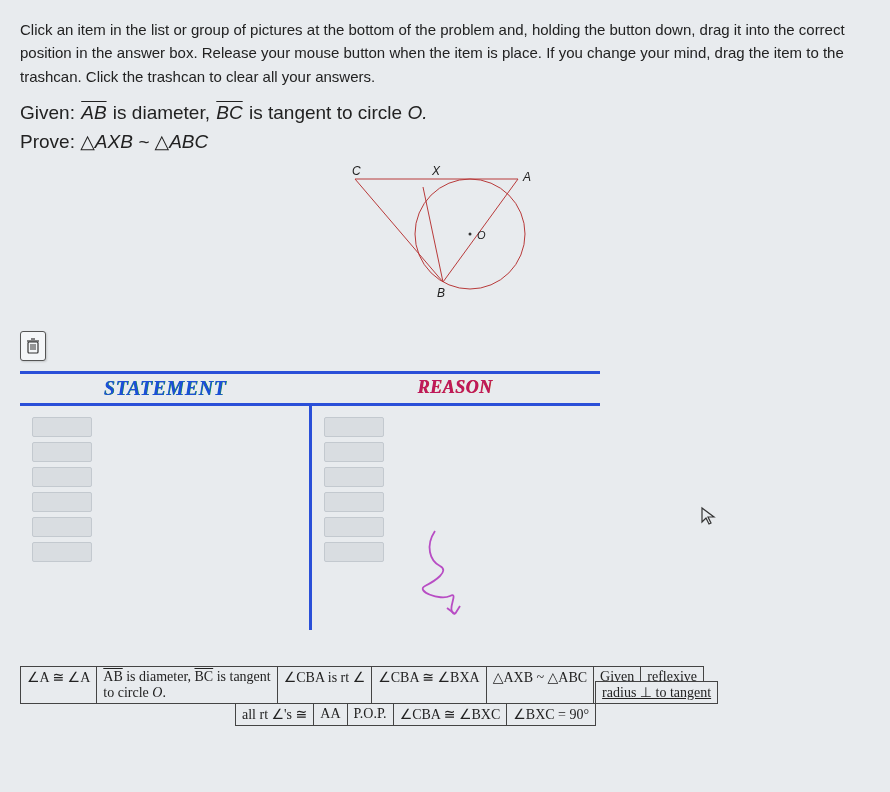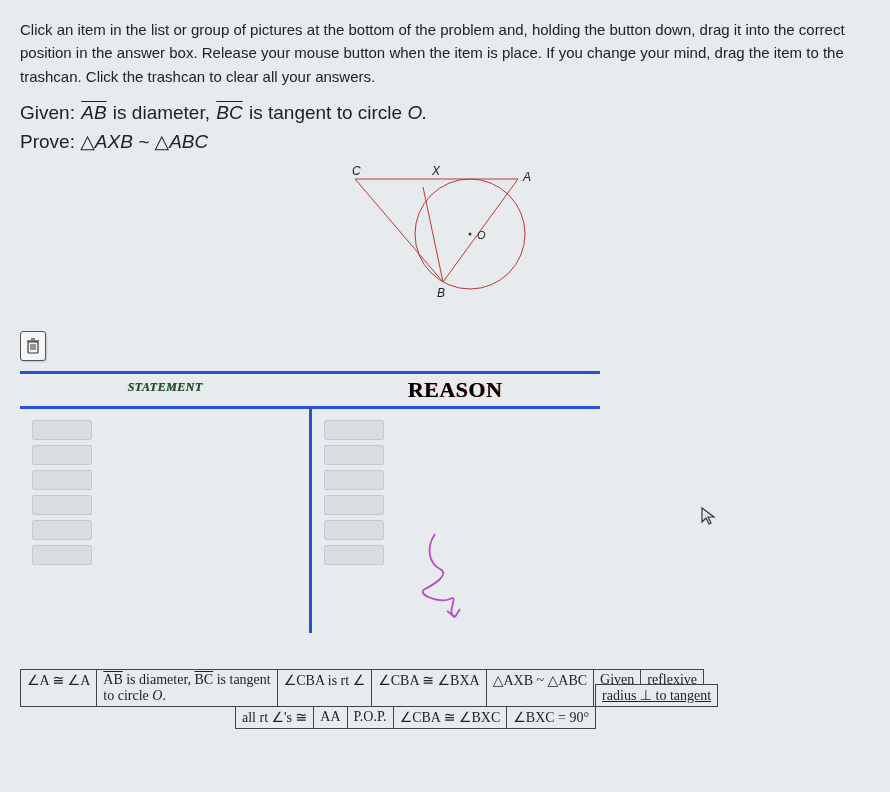--- a/index.html
+++ b/index.html
@@ -43,30 +43,31 @@
   }
   .proof-header .hcell {
     flex: 1;
     text-align: center;
     padding: 3px 0;
   }
   .proof-header .hcell.stmt span {
     font-family: 'Times New Roman', serif;
     font-style: italic;
     font-weight: bold;
-    font-size: 12px;
-    color: #404040;
+    font-size: 20px;
+    color: #1d4ed8;
     text-shadow: 0.5px 0 0 #0f9a3c;
     letter-spacing: 0.5px;
   }
   .proof-header .hcell.reas span {
     font-family: 'Times New Roman', serif;
+    font-style: italic;
     font-weight: bold;
-    font-size: 22px;
-    color: #000000;
+    font-size: 18px;
+    color: #be185d;
     text-shadow: 0.5px 0 0 #c4372c;
     letter-spacing: 0.5px;
   }
   .proof-body {
     display: flex;
     height: 224px;
     position: relative;
   }
   .proof-body .col {
     flex: 1;

